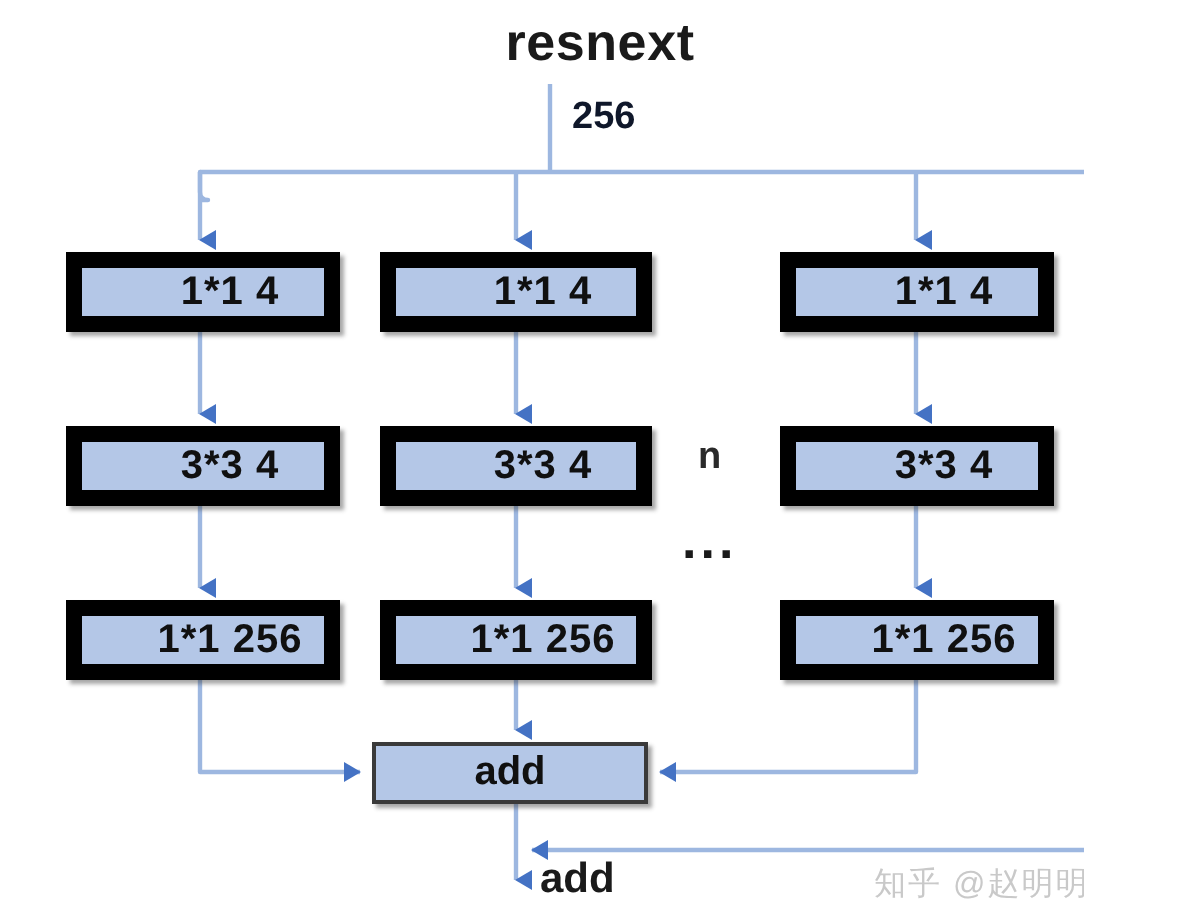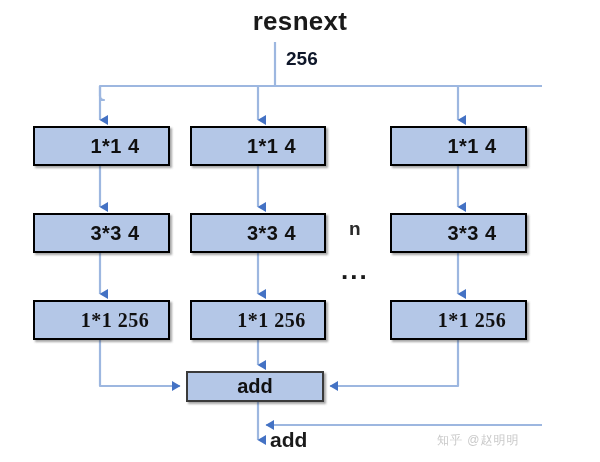--- a/index.html
+++ b/index.html
@@ -40,34 +40,34 @@
     left: 286px;
     top: 48px;
     font-size: 19px;
     font-weight: bold;
     color: #0f172a;
   }
   .node {
     position: absolute;
     box-sizing: border-box;
     background: #b4c7e7;
-    border: 2px solid #000000;
+    border: 8px solid #000000;
     box-shadow: 2px 2px 2px rgba(60,60,60,0.45);
     display: flex;
     align-items: center;
     justify-content: center;
     font-size: 20px;
     font-weight: bold;
     color: #101010;
     letter-spacing: 0.5px;
     padding-left: 27px;
   }
   .node.r1 { top: 126px; height: 40px; }
   .node.r2 { top: 213px; height: 40px; }
-  .node.r3 { top: 300px; height: 40px; font-family: Liberation Serif, serif; }
+  .node.r3 { top: 300px; height: 40px; }
   .col1 { left: 33px; width: 137px; }
   .col2 { left: 190px; width: 136px; }
   .col3 { left: 390px; width: 137px; }
   .addbox {
     position: absolute;
     left: 186px;
     top: 371px;
     width: 138px;
     height: 31px;
     box-sizing: border-box;
@@ -103,21 +103,21 @@
     left: 270px;
     top: 428px;
     font-size: 21px;
     font-weight: bold;
     color: #1a1a1a;
   }
   .watermark {
     position: absolute;
     left: 437px;
     top: 432px;
-    font-size: 12px;
+    font-size: 16px;
     color: #c9c9c9;
     letter-spacing: 1px;
     white-space: nowrap;
   }
 </style>
 </head>
 <body>
 
 <div id="canvas">
 

